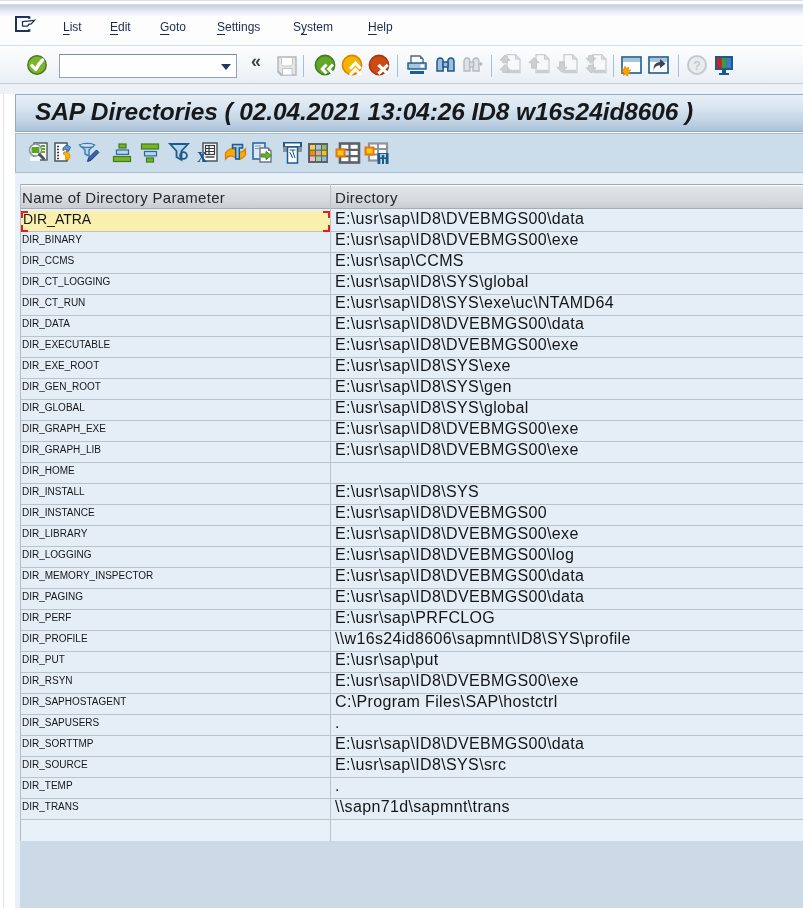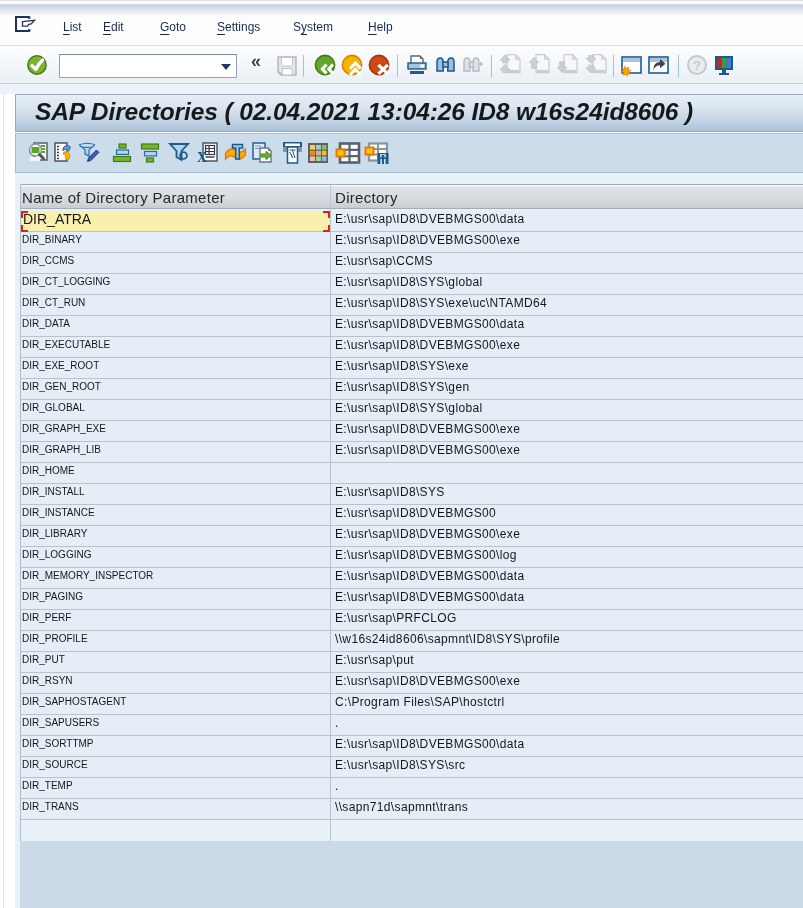--- a/index.html
+++ b/index.html
@@ -46,40 +46,40 @@
 #tablewrap { position:absolute; left:5px; top:11px; width:756px; height:657px; }
 #thead { position:absolute; left:0; top:0; width:783px; height:25px;
   border-top:1px solid #9fa9b3; border-bottom:1px solid #a4adb6; border-left:1px solid #b6bfc8;
   background:linear-gradient(to bottom,#eceef1 0%,#dfe2e6 15%,#d5d9dd 70%,#c9cdd2 100%);
   box-shadow:inset 0 1px 0 #fbfcfd; }
 .hcell { position:absolute; top:4px; font-size:15px; letter-spacing:0.3px; color:#23292f; }
 #tbody { position:absolute; left:0; top:27px; width:783px; }
 .trow { position:relative; width:783px; height:21px; background:#e5eef6;
   border-bottom:1px solid #b9c3cc; }
 .trow .c1 { position:absolute; left:2px; top:-2px; line-height:20px; font-size:10px; color:#15161a; white-space:pre; }
-.trow .c2 { position:absolute; left:315px; top:-2px; line-height:20px; font-size:12px; letter-spacing:0.35px; color:#15161a; white-space:pre; }
+.trow .c2 { position:absolute; left:315px; top:-2px; line-height:20px; font-size:16px; letter-spacing:0.35px; color:#15161a; white-space:pre; }
 #colsep { position:absolute; left:310px; top:0; width:1px; height:657px; background:#b9c3cc; }
 #selcell { position:absolute; left:1px; top:27px; width:309px; height:20px; background:#f9f0ad; }
 .br { position:absolute; width:7px; height:7px; }
 #leftline { left:3px; top:93px; width:1px; height:815px; background:#e4e7ea; }
 svg { position:absolute; overflow:visible; }
 </style>
 </head>
 <body>
 <div id="page">
   <div class="abs" id="topgloss"></div>
   <div class="abs" id="menubar">
     <svg class="abs" style="left:15px; top:0px" width="22" height="17" viewBox="0 0 22 17">
       <path d="M14.5 1 H1 V15 H14.5" fill="none" stroke="#1e3260" stroke-width="2"></path>
       <rect x="13" y="0.4" width="2.4" height="2.4" fill="#1e3260"></rect>
       <rect x="13" y="13.2" width="2.4" height="2.4" fill="#1e3260"></rect>
       <path d="M7.5 5.6 L19.5 4.4 L16.2 8 L13.8 8.3 L12.6 10.2 L7.5 10.2 Z" fill="#fff" stroke="#1e3260" stroke-width="1.3" stroke-linejoin="miter"></path>
     </svg>
     <span class="menuitem" style="left:51px"><u>L</u>ist</span>
-    <span class="menuitem" style="left:91px"><u>E</u>dit</span>
+    <span class="menuitem" style="left:98px"><u>E</u>dit</span>
     <span class="menuitem" style="left:148px"><u>G</u>oto</span>
     <span class="menuitem" style="left:205px"><u>S</u>ettings</span>
     <span class="menuitem" style="left:281px">S<u>y</u>stem</span>
     <span class="menuitem" style="left:356px"><u>H</u>elp</span>
   </div>
 
   <div class="abs" id="toolbar">
 
     <svg style="left:27px; top:9px" width="20" height="20" viewBox="0 0 20 20">
       <circle cx="10" cy="10" r="9.2" fill="#7cb42c" stroke="#47761d" stroke-width="1.4"></circle>

